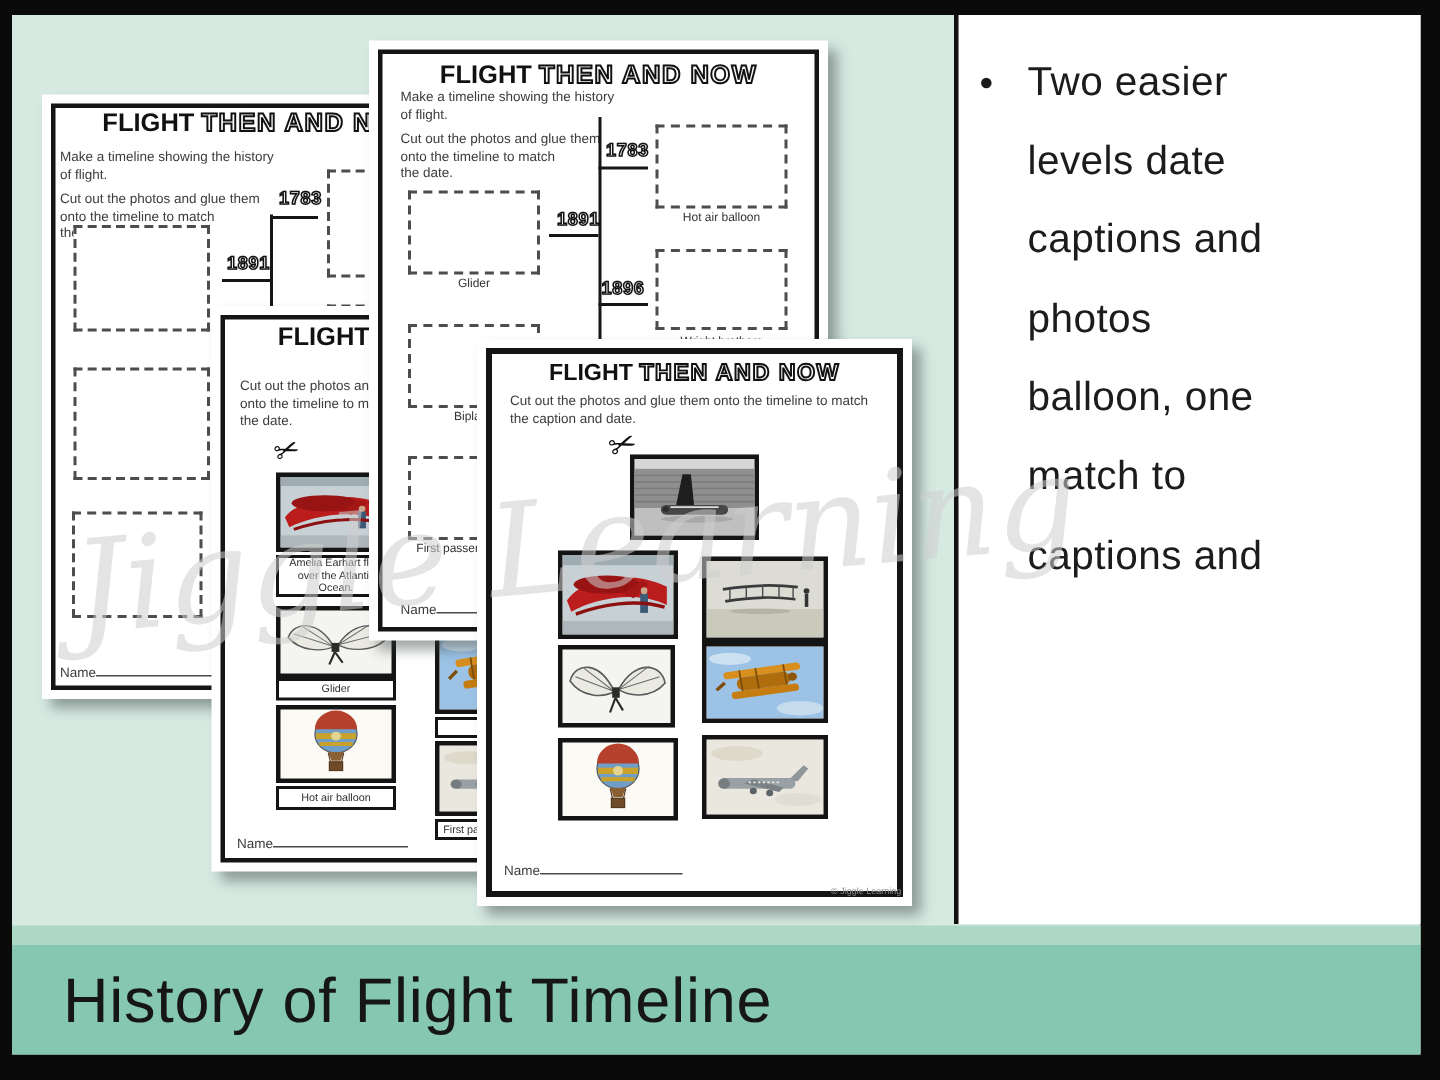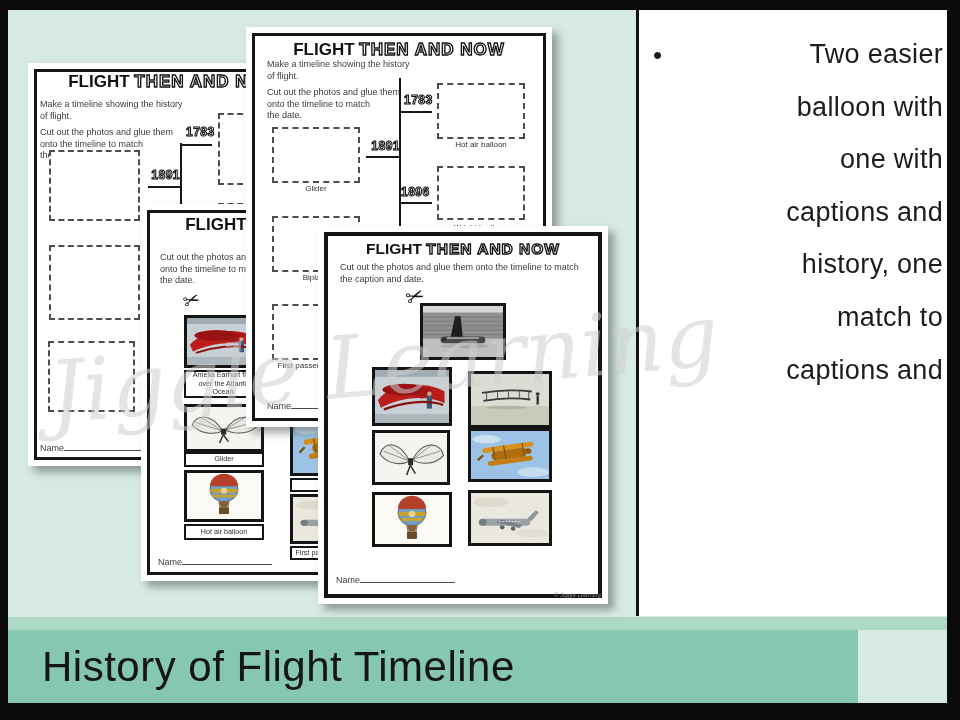--- a/index.html
+++ b/index.html
@@ -1,29 +1,29 @@
 <!DOCTYPE html>
 <html><head>
 <meta charset="utf-8">
 <style>
   html,body{margin:0;padding:0;background:#0a0a0a;}
   #root{position:relative;width:960px;height:720px;background:#0a0a0a;overflow:hidden;
         font-family:"Liberation Sans",sans-serif;}
   
   #mint{position:absolute;left:8px;top:10px;width:939px;height:693px;background:var(--bg,#d7eae2);}
   #strip{position:absolute;left:8px;top:617px;width:939px;height:13px;background:var(--strip,#aed8c6);}
-  #band{position:absolute;left:8px;top:630px;width:850px;height:73px;background:var(--band,#85c7b1);}
+  #band{position:absolute;left:8px;top:630px;width:939px;height:73px;background:var(--band,#85c7b1);}
   #band .title{position:absolute;left:34px;top:0;height:73px;line-height:73px;
         font-size:42px;color:#161616;letter-spacing:.5px;white-space:nowrap;}
   
   #panel{position:absolute;left:636px;top:10px;width:311px;height:606px;background:#fff;
         border-left:3px solid #111;box-sizing:border-box;z-index:5;}
   #panel .bullet{position:absolute;left:14px;top:30px;font-size:26px;color:#1c1c1c;}
   #panel .blines{position:absolute;left:46px;top:18px;width:258px;font-size:27px;
-        line-height:52.6px;color:#1c1c1c;letter-spacing:.3px;text-align:right;}
+        line-height:52.6px;color:#1c1c1c;letter-spacing:.3px;}
   
   .sheet{position:absolute;background:#fff;box-shadow:6px 6px 8px rgba(50,60,58,.45);overflow:hidden;}
   .pborder{position:absolute;inset:6px;border:3px solid #151515;}
   .pborder.thick{border-width:4px;}
   .wshead{position:absolute;left:0;right:0;text-align:center;white-space:nowrap;
         font-weight:800;color:#111;}
   .wshead .out{color:#fff;-webkit-text-stroke:1.3px #111;letter-spacing:1px;
         text-shadow:0 0 1px #111;}
   .wstxt{position:absolute;font-size:9px;line-height:1.28;color:#3c3c3c;white-space:pre-line;}
   .dbox{position:absolute;border:2px dashed #4d4d4d;box-sizing:border-box;background:#fff;}
@@ -52,24 +52,24 @@
   <div id="mint"></div>
   <div id="strip"></div>
   <div id="band">
     <div class="title">History of Flight Timeline</div>
   </div>
 
   <div id="panel">
     <div class="bullet">•</div>
     <div class="blines">
       <div>Two easier</div>
-      <div>balloon with</div>
-      <div>one with</div>
+      <div>levels date</div>
       <div>captions and</div>
-      <div>history, one</div>
+      <div>photos</div>
+      <div>balloon, one</div>
       <div>match to</div>
       <div>captions and</div>
     </div>
   </div>
 
   <div class="sheet" style="left:28px;top:63px;width:292px;height:403px;z-index:10;">
     <div class="pborder"></div>
     <div class="wshead" style="top:9px;font-size:17px;">
       <span>FLIGHT</span>
       <span class="out">THEN AND NOW</span>

